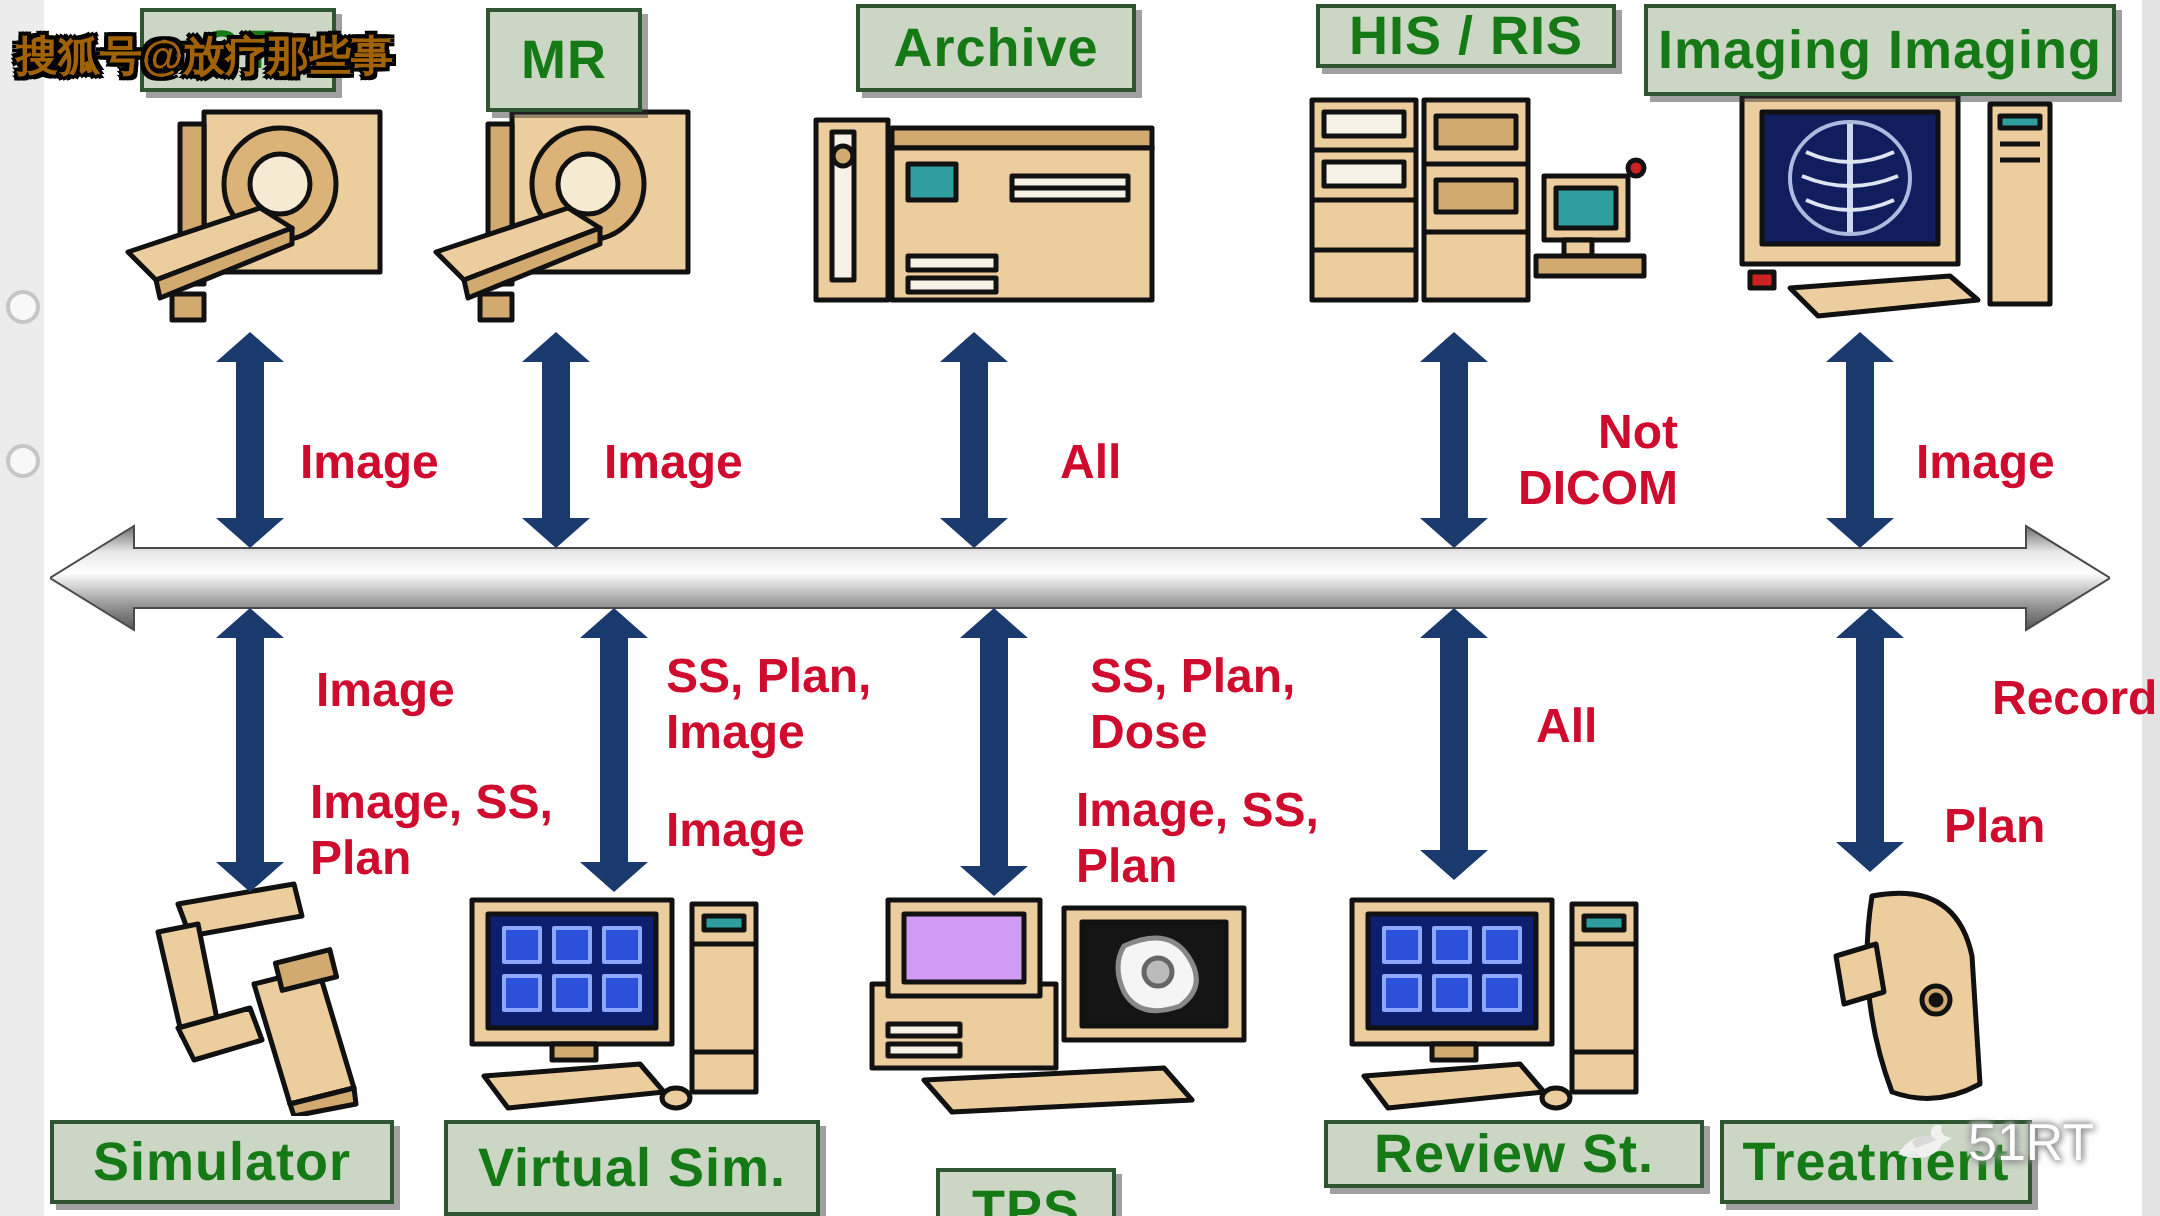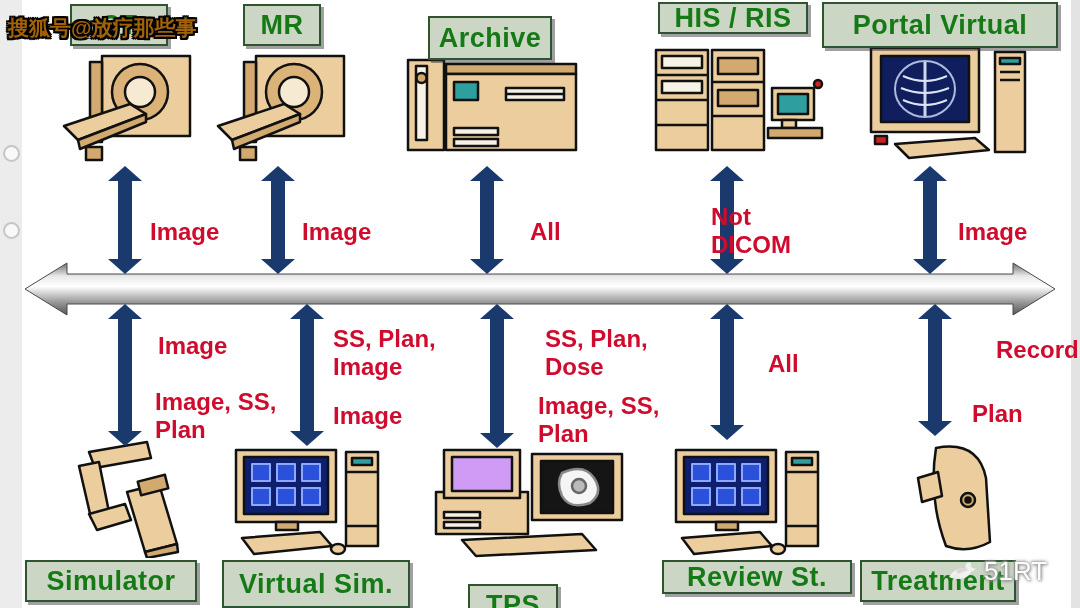--- a/index.html
+++ b/index.html
@@ -41,24 +41,24 @@
 <body>
 
 <div class="stage">
 
   <div class="sidebar"></div>
   <div class="rightbar"></div>
   <div class="sidebtn" style="top:145px"></div>
   <div class="sidebtn" style="top:222px"></div>
 
   <div class="glabel" style="left:70px;top:4px;width:98px;height:42px">CT</div>
-  <div class="glabel" style="left:243px;top:4px;width:78px;height:42px">MR</div>
-  <div class="glabel" style="left:428px;top:16px;width:124px;height:44px">Archive</div>
+  <div class="glabel" style="left:243px;top:4px;width:78px;height:52px">MR</div>
+  <div class="glabel" style="left:428px;top:2px;width:140px;height:44px">Archive</div>
   <div class="glabel" style="left:658px;top:2px;width:150px;height:32px">HIS / RIS</div>
-  <div class="glabel" style="left:822px;top:2px;width:236px;height:46px">Portal Virtual</div>
+  <div class="glabel" style="left:822px;top:2px;width:236px;height:46px">Imaging Imaging</div>
 
   <div class="art" style="left:58px;top:50px;width:145px;height:115px">
     <svg viewBox="0 0 145 115">
         <g stroke="#111" stroke-width="2.5" stroke-linejoin="round">
       <rect x="44" y="6" width="88" height="80" fill="#eccd9e"></rect>
       <rect x="32" y="12" width="12" height="80" fill="#d2a96f"></rect>
       <circle cx="82" cy="42" r="28" fill="#dbb379"></circle>
       <circle cx="82" cy="42" r="15" fill="#f7ead2"></circle>
       <polygon points="6,76 72,54 88,64 20,90" fill="#eccd9e"></polygon>
       <polygon points="20,90 88,64 88,72 22,99" fill="#d2a96f"></polygon>
@@ -149,21 +149,21 @@
   <div class="varrow" style="left:710px;top:166px;height:108px">
       <i></i>
     </div>
   <div class="varrow" style="left:913px;top:166px;height:108px">
       <i></i>
     </div>
 
   <div class="rlabel" style="left:150px;top:218px">Image</div>
   <div class="rlabel" style="left:302px;top:218px">Image</div>
   <div class="rlabel" style="left:530px;top:218px">All</div>
-  <div class="rlabel" style="left:711px;top:203px;width:96px;text-align:left">Not
+  <div class="rlabel" style="left:743px;top:203px;width:96px;text-align:right">Not
 DICOM</div>
   <div class="rlabel" style="left:958px;top:218px">Image</div>
 
   <svg class="bus" width="1030" height="58" viewBox="0 0 1030 58">
     <defs>
       <linearGradient id="busg" x1="0" y1="0" x2="0" y2="1">
         <stop offset="0" stop-color="#6e6e6e"></stop>
         <stop offset="0.25" stop-color="#e8e8e8"></stop>
         <stop offset="0.45" stop-color="#ffffff"></stop>
         <stop offset="0.75" stop-color="#9a9a9a"></stop>

